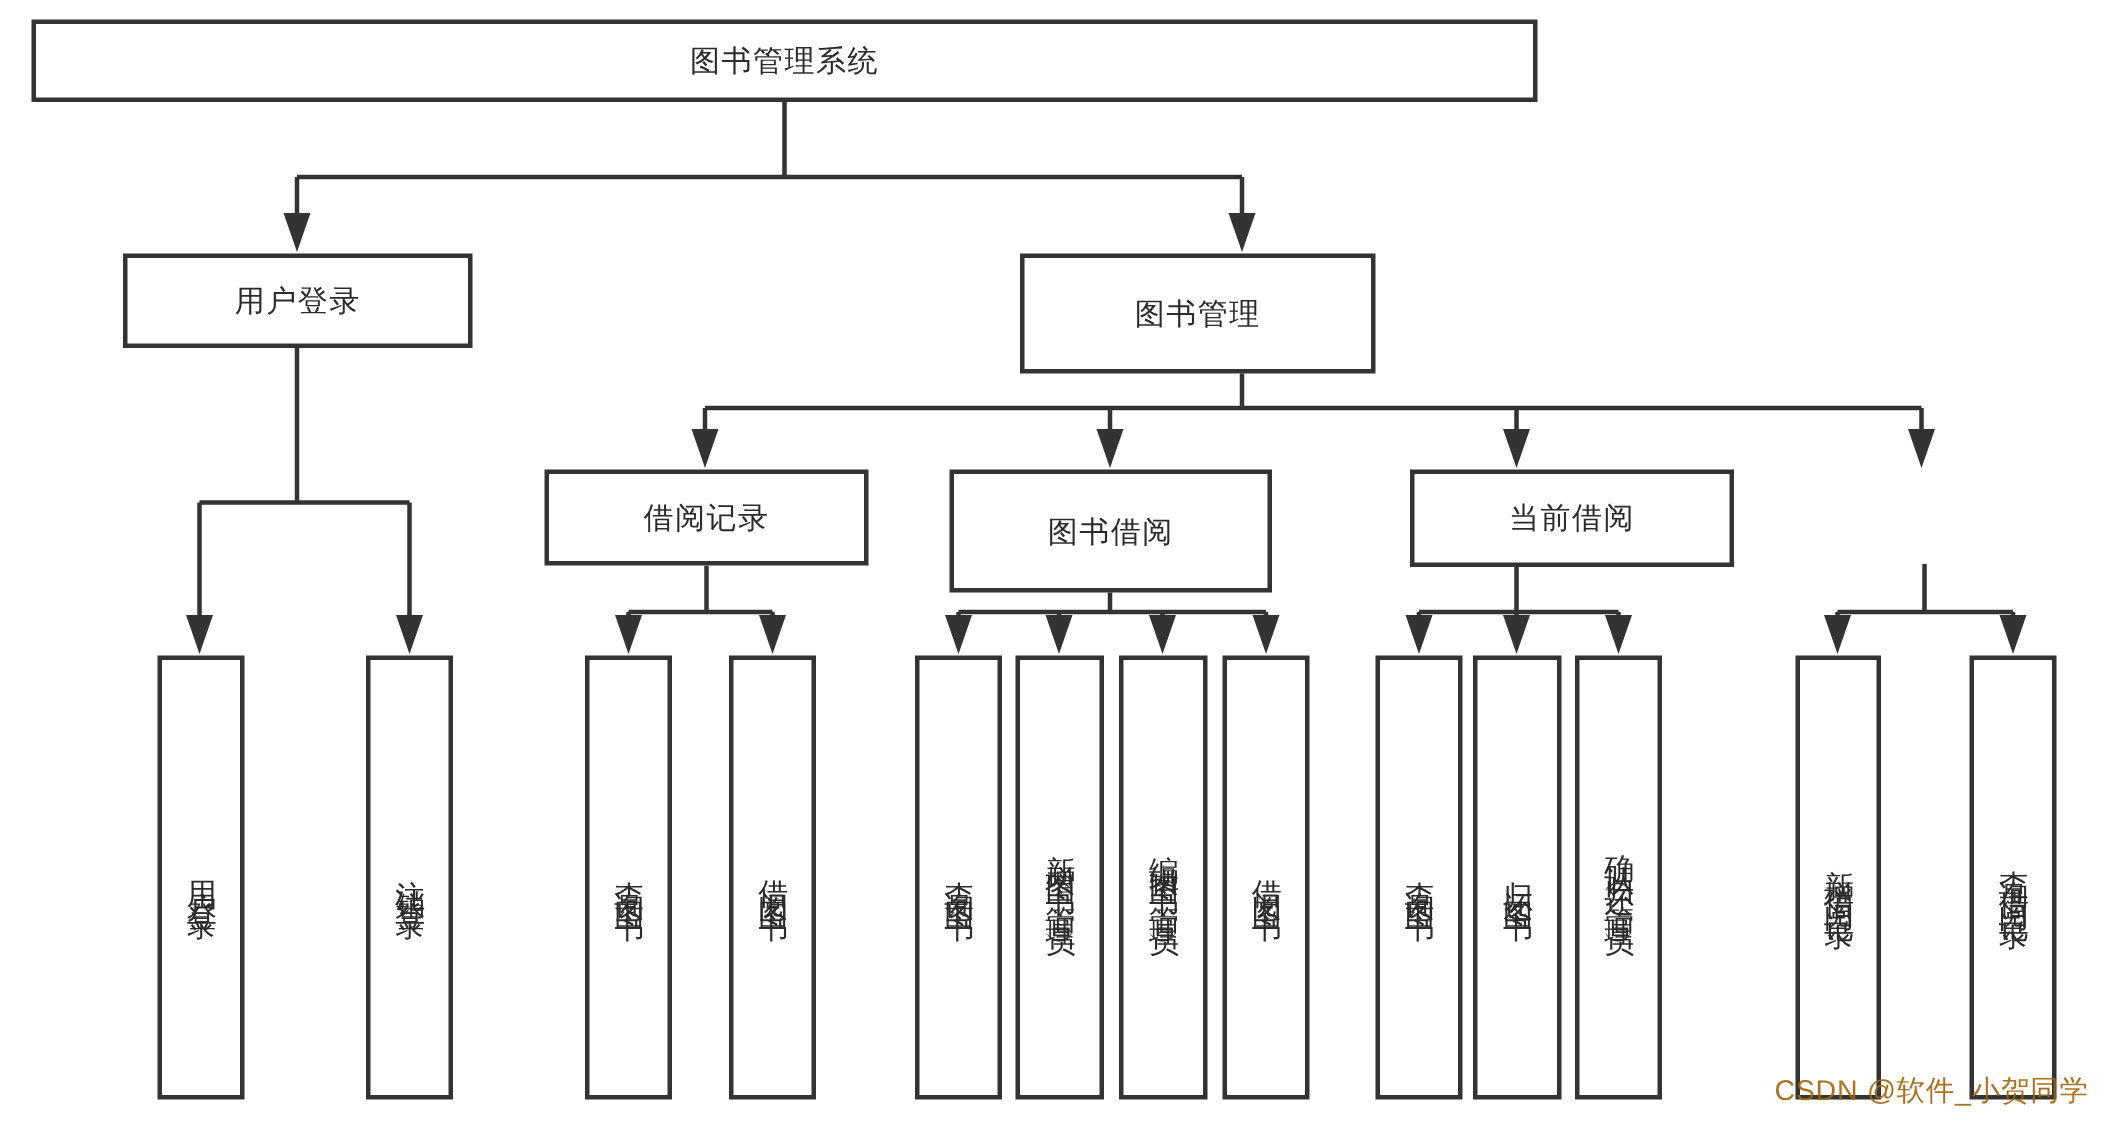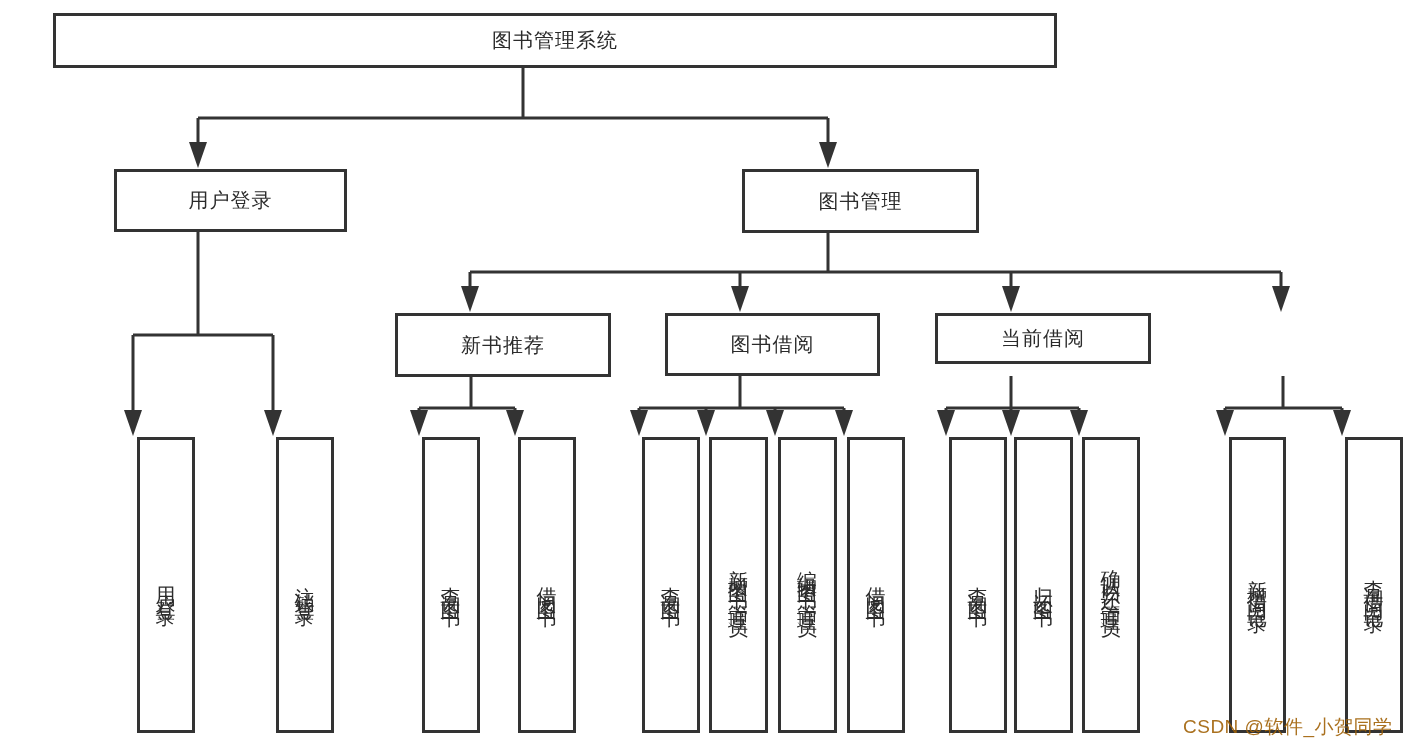--- a/index.html
+++ b/index.html
@@ -14,21 +14,20 @@
     position:absolute;
     box-sizing:border-box;
     border:3px solid #333333;
     background:#ffffff;
     display:flex;
     align-items:center;
     justify-content:center;
     color:#2b2b2b;
     font-size:20px;
     letter-spacing:1px;
-    margin-left:32px;
   }
   .vbox{
     writing-mode:vertical-rl;
     text-orientation:mixed;
     letter-spacing:7px;
     line-height:1;
   }
   .connectors{
     position:absolute;left:0;top:0;
     pointer-events:none;
@@ -86,25 +85,25 @@
       <use href="#ah" transform="translate(1011,436)"></use>
       <use href="#ah" transform="translate(1079,436)"></use>
       <use href="#ah" transform="translate(1225,436)"></use>
       <use href="#ah" transform="translate(1342,436)"></use>
     </g>
   </svg>
 
   <div class="box" style="left:21px;top:13px;width:1004px;height:55px">图书管理系统</div>
 
   <div class="box" style="left:82px;top:169px;width:233px;height:63px">用户登录</div>
-  <div class="box" style="left:710px;top:169px;width:237px;height:64px">图书管理</div>
+  <div class="box" style="left:680px;top:169px;width:237px;height:80px">图书管理</div>
 
-  <div class="box" style="left:363px;top:313px;width:216px;height:64px">新书推荐</div>
-  <div class="box" style="left:633px;top:313px;width:215px;height:63px">图书借阅</div>
-  <div class="box" style="left:903px;top:313px;width:216px;height:51px">当前借阅</div>
+  <div class="box" style="left:363px;top:313px;width:216px;height:64px">借阅记录</div>
+  <div class="box" style="left:633px;top:313px;width:215px;height:82px">图书借阅</div>
+  <div class="box" style="left:940px;top:313px;width:216px;height:65px">当前借阅</div>
 
   <div class="box vbox" style="left:105px;top:437px;width:58px;height:296px">用户登录</div>
   <div class="box vbox" style="left:244px;top:437px;width:58px;height:296px">注销登录</div>
 
   <div class="box vbox" style="left:390px;top:437px;width:58px;height:296px">查询图书</div>
   <div class="box vbox" style="left:486px;top:437px;width:58px;height:296px">借阅图书</div>
 
   <div class="box vbox" style="left:610px;top:437px;width:58px;height:296px">查询图书</div>
   <div class="box vbox" style="left:677px;top:437px;width:59px;height:296px">新增图书（管理员）</div>
   <div class="box vbox" style="left:746px;top:437px;width:59px;height:296px">编辑图书（管理员）</div>

